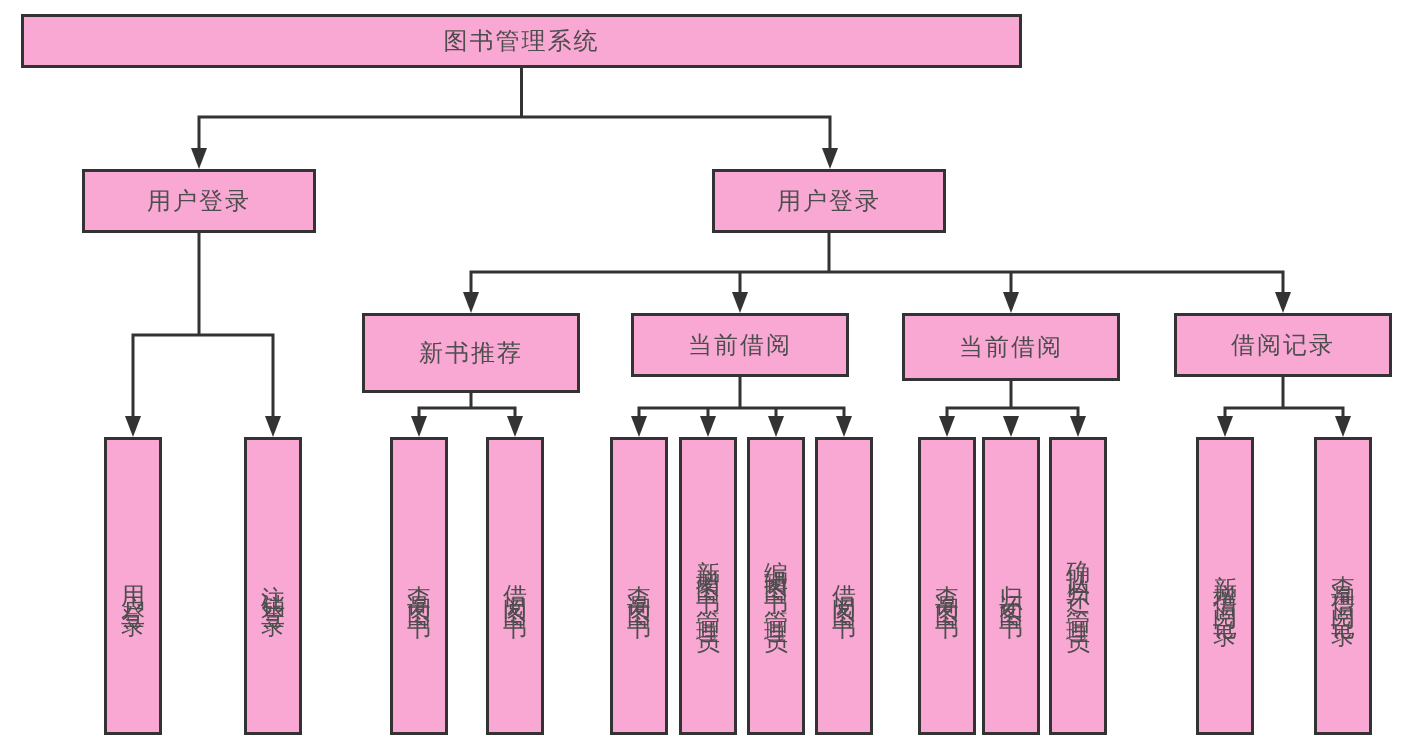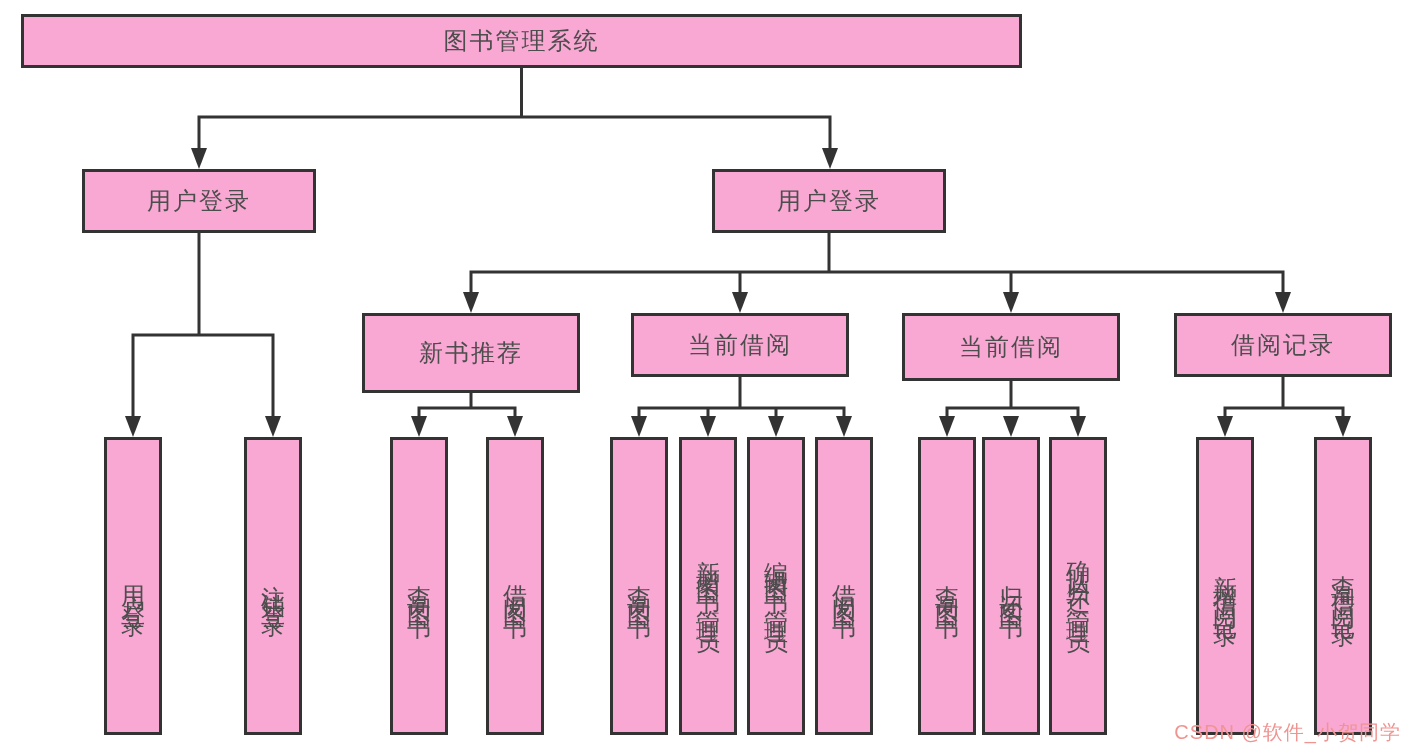--- a/index.html
+++ b/index.html
@@ -150,15 +150,14 @@
     <span>确认归还（管理员）</span>
   </div>
 
   <div class="box v" style="left:1196px;top:437px;width:58px;height:298px">
     <span>新增借阅记录</span>
   </div>
   <div class="box v" style="left:1314px;top:437px;width:58px;height:298px">
     <span>查询借阅记录</span>
   </div>
 
-  <div class="watermark">CSDN @软件_小贺同学</div>
 
 </div>
 
 </body></html>

